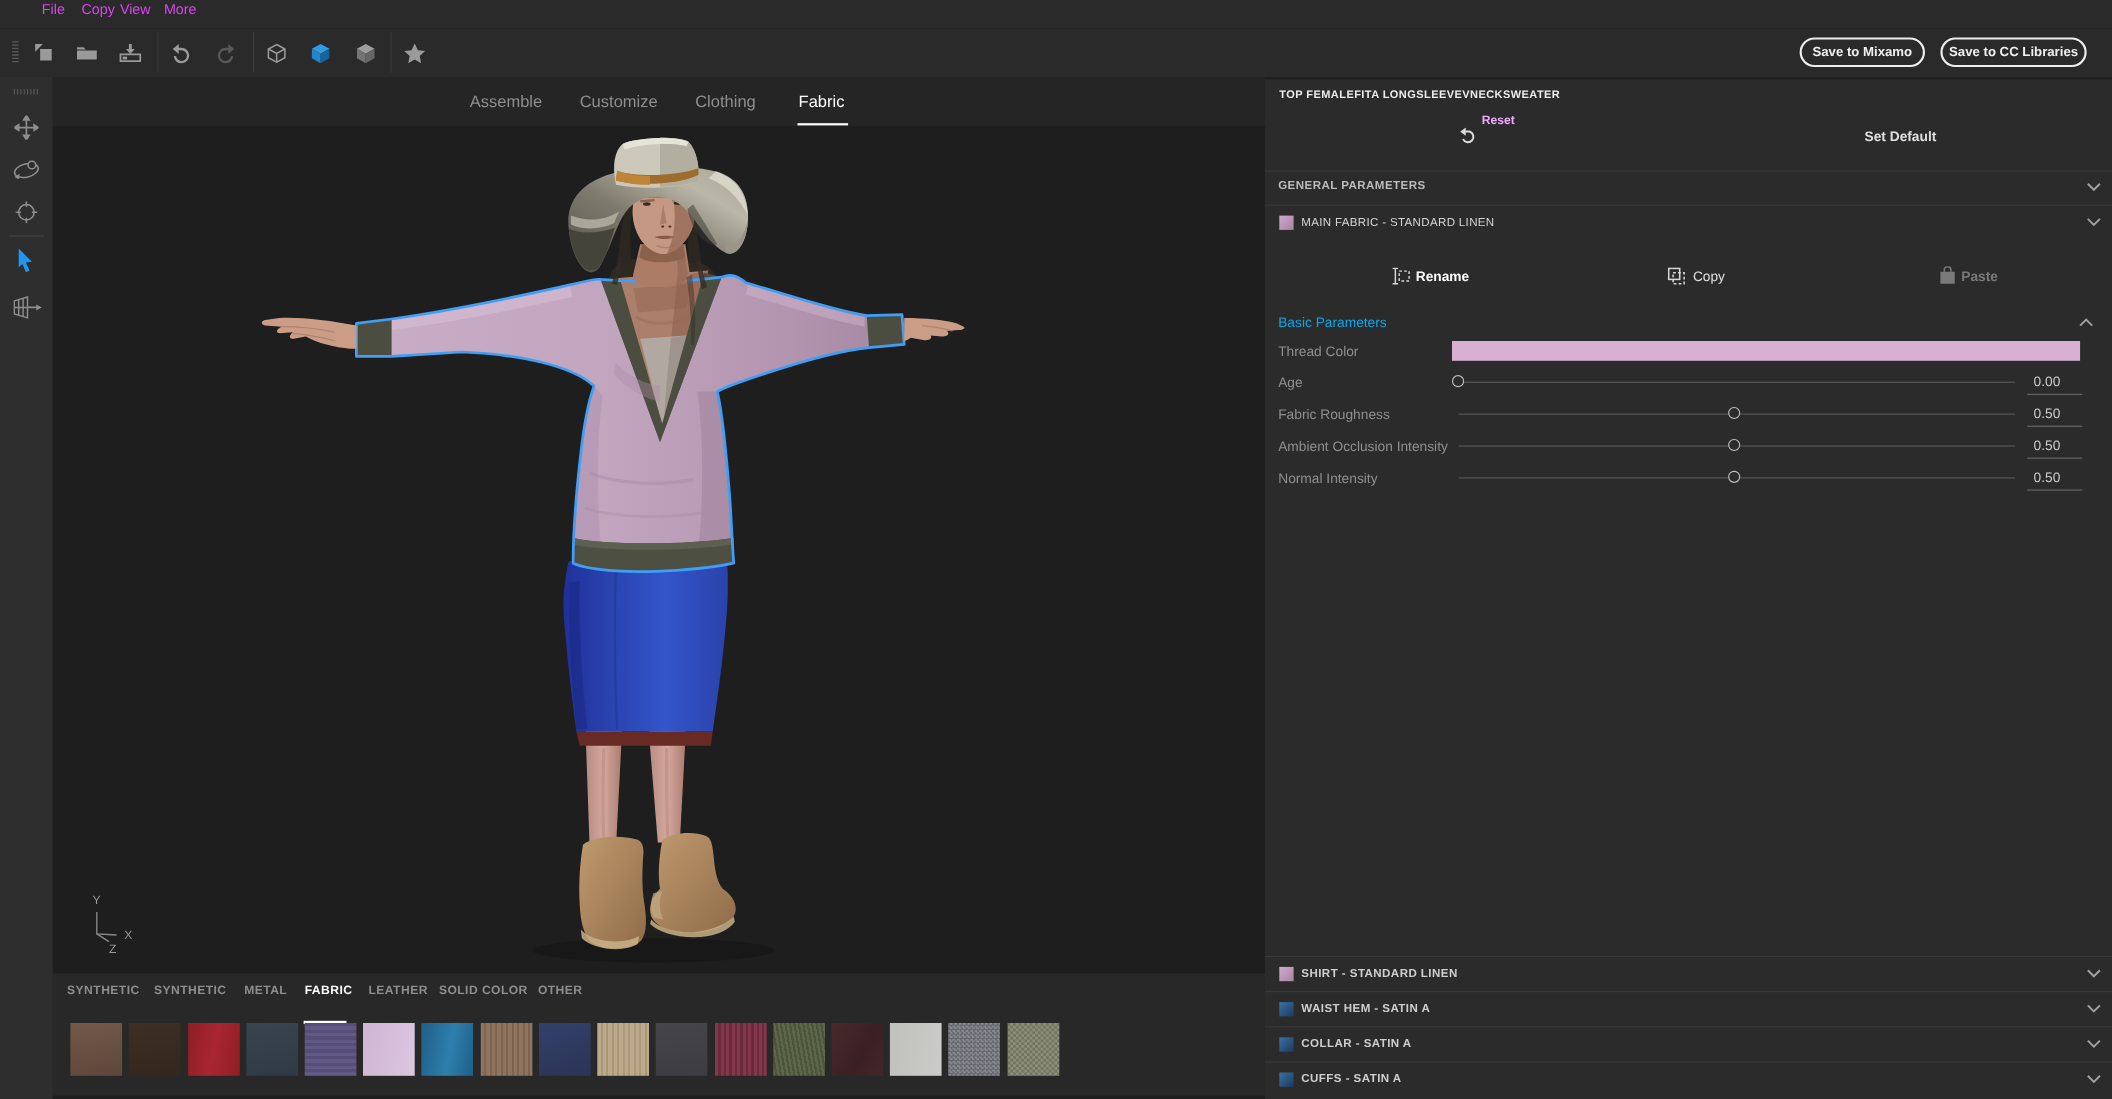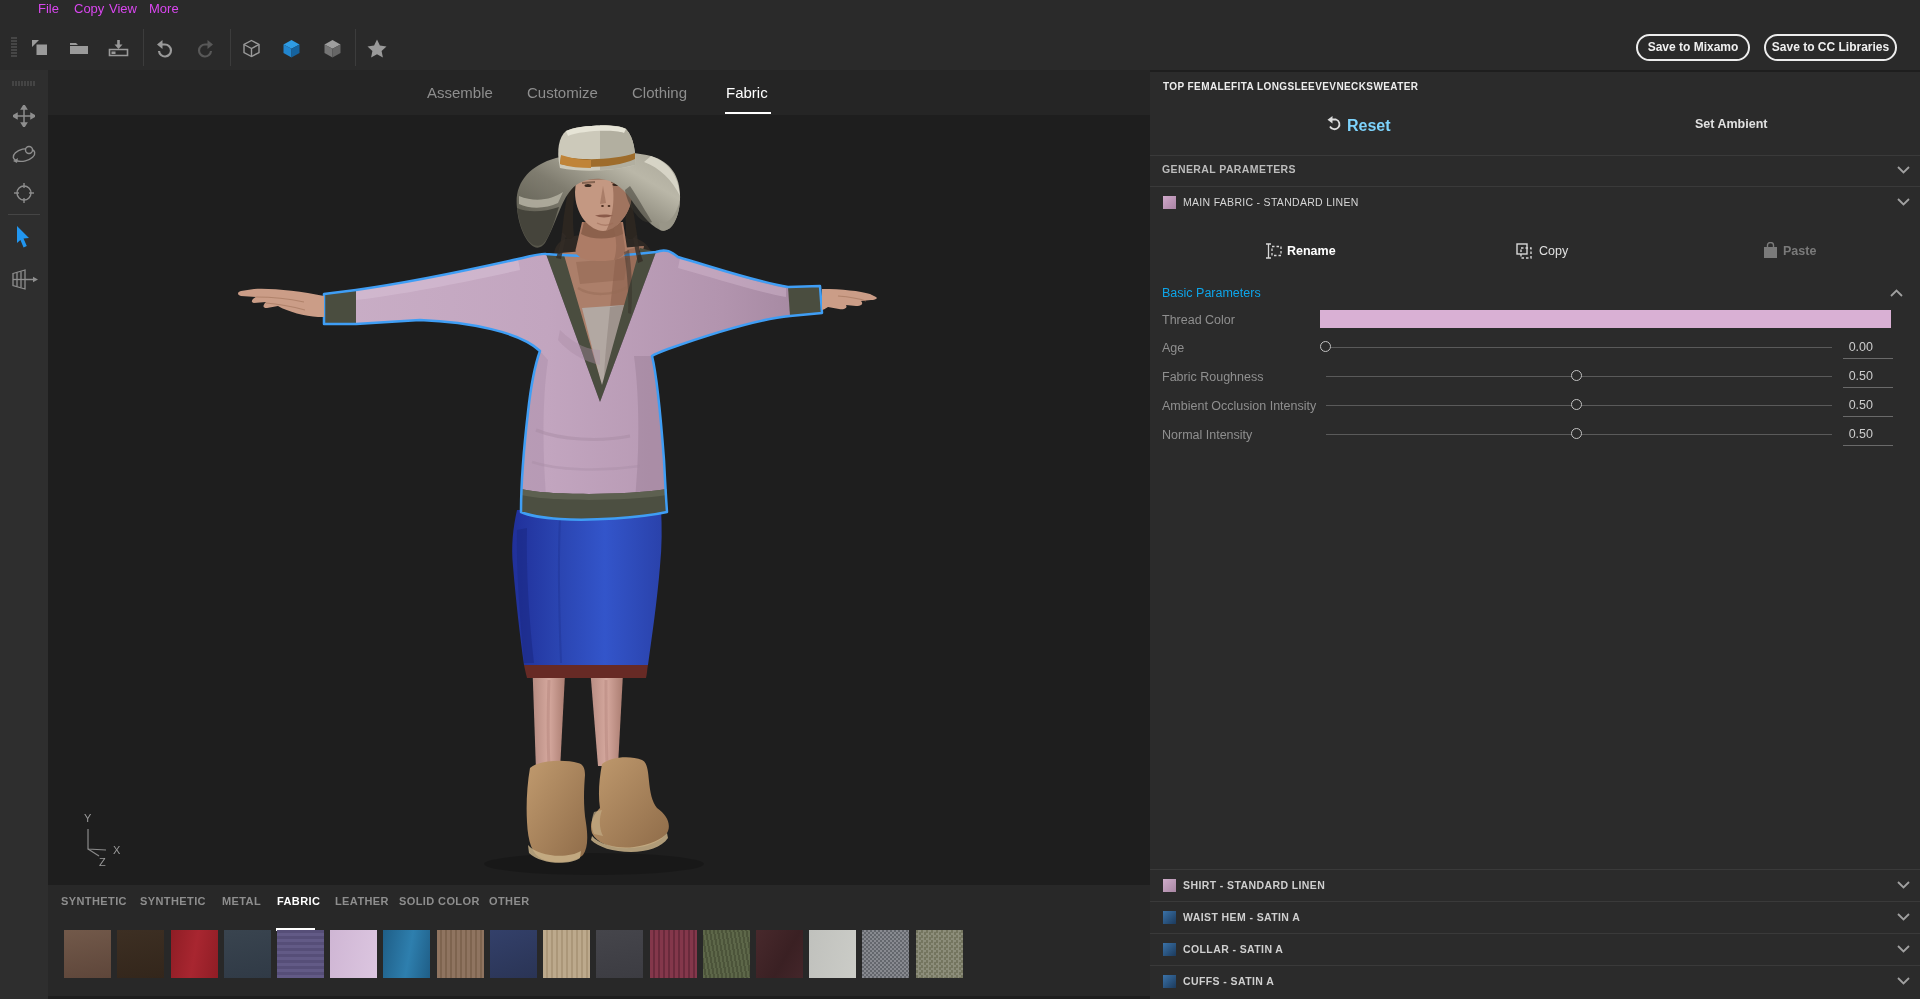--- a/index.html
+++ b/index.html
@@ -366,22 +366,22 @@
   <div class="sw" style="left:868px;background:repeating-conic-gradient(#8c8d7a 0 25%,#74755f 0 50%) 0 0/5px 5px"></div>
 <div class="abs" style="left:0;top:111px;width:1102px;height:3px;background:#1e1e1e"></div>
 </div>
 
 <div class="abs" id="rpanel">
   <div class="abs" style="left:13px;top:9px;font-size:10px;font-weight:bold;color:#ededed;letter-spacing:0.4px">TOP FEMALEFITA LONGSLEEVEVNECKSWEATER</div>
   <svg class="abs" style="left:176px;top:44px" width="17" height="16" viewBox="0 0 17 16">
     <path fill="none" stroke="#dcdcdc" stroke-width="1.8" d="M4,3.5 L10,3.5 A5,5 0 1 1 4,10.5"></path>
     <path fill="#dcdcdc" d="M6.5,0 L6.5,7.5 L1.5,3.7 Z"></path>
   </svg>
-  <div class="abs" style="left:197px;top:45px;font-size:16px;font-weight:bold;color:#7dd3fc">Reset</div>
-  <div class="abs" style="left:545px;top:45px;font-size:12.5px;font-weight:bold;color:#e0e0e0">Set Ambient</div>
+  <div class="abs" style="left:197px;top:32px;font-size:11px;font-weight:bold;color:#f0abfc">Reset</div>
+  <div class="abs" style="left:545px;top:45px;font-size:12.5px;font-weight:bold;color:#e0e0e0">Set Default</div>
   <div class="rsep" style="top:83px"></div>
   <div class="abs" style="left:12px;top:91px;font-size:10.5px;font-weight:bold;color:#bcbcbc;letter-spacing:0.4px">GENERAL PARAMETERS</div>
   <svg class="chev" style="left:747px;top:94px" width="13" height="8" viewBox="0 0 13 8">
       <path fill="none" stroke="#a0a0a0" stroke-width="1.8" d="M1,1 L6.5,6.5 L12,1"></path>
     </svg>
   <div class="rsep" style="top:114px"></div>
   <div class="swchip" style="left:13px;top:124px;background:linear-gradient(135deg,#d0a9ca,#a983a4)"></div>
   <div class="abs" style="left:33px;top:124px;font-size:10.5px;font-weight:normal;color:#d6d6d6;letter-spacing:0.3px">MAIN FABRIC - STANDARD LINEN</div>
   <svg class="chev" style="left:747px;top:126px" width="13" height="8" viewBox="0 0 13 8">
       <path fill="none" stroke="#a0a0a0" stroke-width="1.8" d="M1,1 L6.5,6.5 L12,1"></path>

